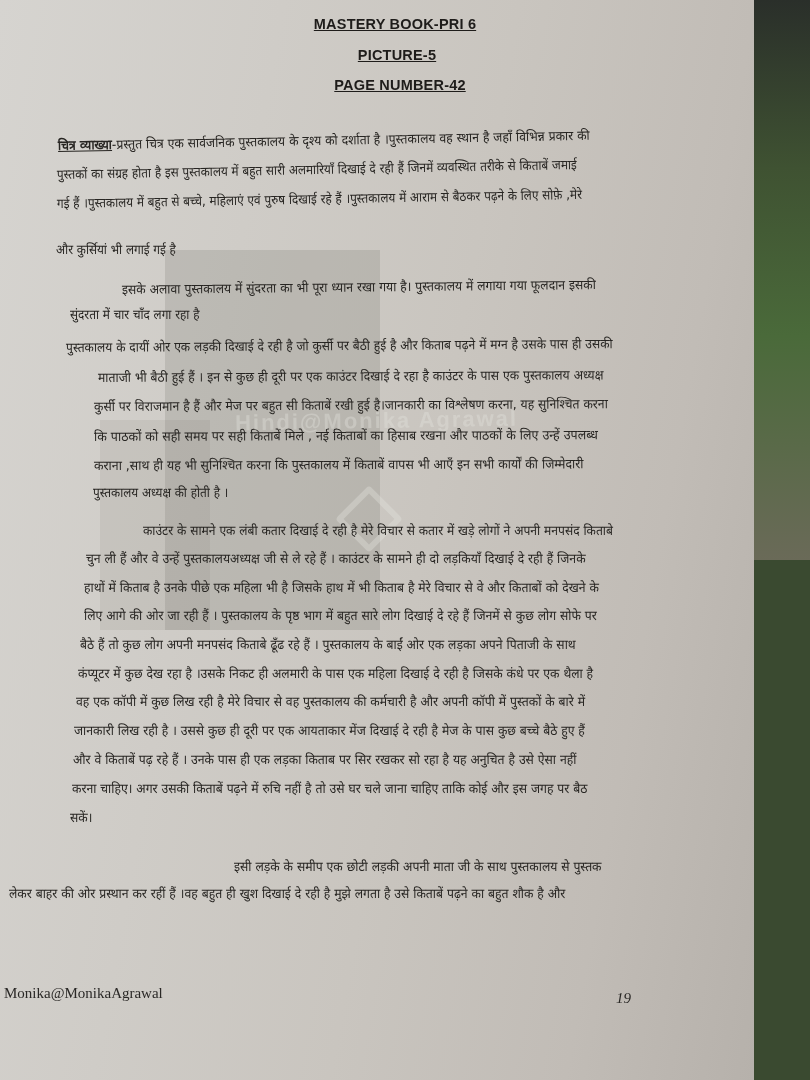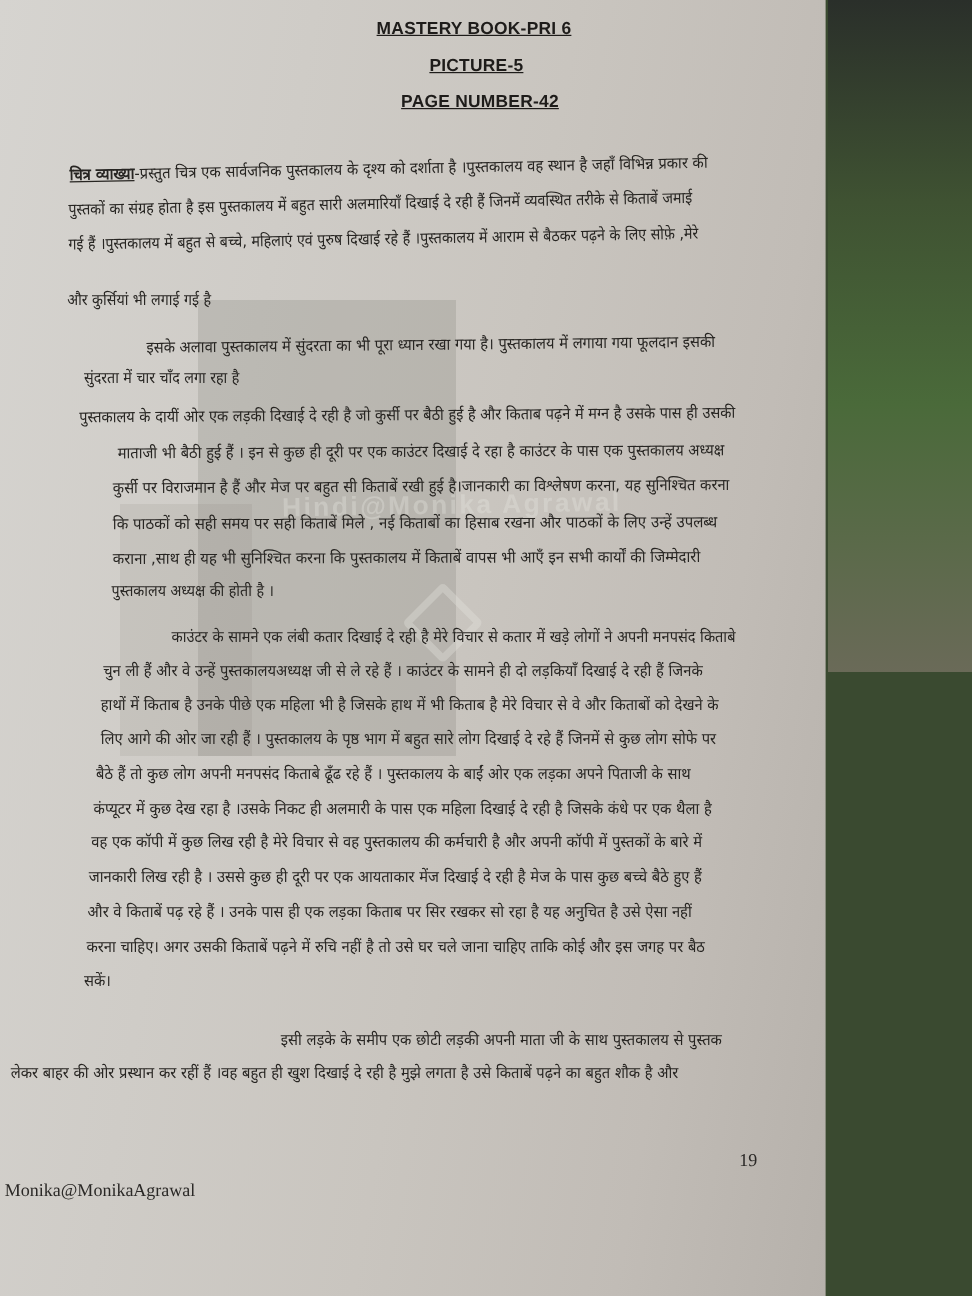--- a/index.html
+++ b/index.html
@@ -6,21 +6,21 @@
     body {
       width: 810px; height: 1080px; overflow: hidden; position: relative;
       background: #3a4a30;
       font-family: "DejaVu Sans", sans-serif;
     }
     .backdrop {
       position: absolute; right: 0; top: 0; width: 120px; height: 560px;
       background: linear-gradient(180deg, #2a2f2a 0%, #3f5232 30%, #4a6a3a 60%, #6a6a58 100%);
     }
     .page {
-      position: absolute; left: 0; top: 0; width: 688px; height: 1080px;
+      position: absolute; left: 0; top: 0; width: 754px; height: 1080px;
       background: linear-gradient(100deg, #d6d4d0 0%, #cfccc7 30%, #c9c5bf 55%, #c1bcb6 80%, #b6b1ab 100%);
       clip-path: polygon(0 0, 760px 0, 780px 70px, 795px 180px, 805px 320px, 810px 420px, 810px 1080px, 0 1080px);
       color: #262421;
     }
     .shade {
       position: absolute; left: 165px; top: 250px; width: 215px; height: 380px;
       background: rgba(120,118,110,0.22);
     }
     .shade2 {
       position: absolute; left: 100px; top: 420px; width: 110px; height: 210px;
@@ -49,22 +49,22 @@
     .wm-logo {
       position: absolute; left: 345px; top: 495px; width: 36px; height: 36px;
       border: 6px solid rgba(230,228,224,0.35); transform: rotate(45deg);
       border-radius: 4px;
     }
     .footer-left {
       position: absolute; left: 4px; top: 985px;
       font-family: "Liberation Serif", serif; font-size: 15px; color: #2a2826;
     }
     .footer-right {
-      position: absolute; left: 616px; top: 960px;
-      font-family: "Liberation Serif", serif; font-size: 15px; color: #2a2826;
+      position: absolute; left: 616px; top: 990px;
+      font-family: "Liberation Serif", serif; font-size: 15px; color: #2a2826; font-style: italic;
     }
   </style>
 </head>
 <body>
 
 <div class="backdrop"></div>
 
 <div class="page">
   <div class="shade"></div>
   <div class="shade2"></div>

